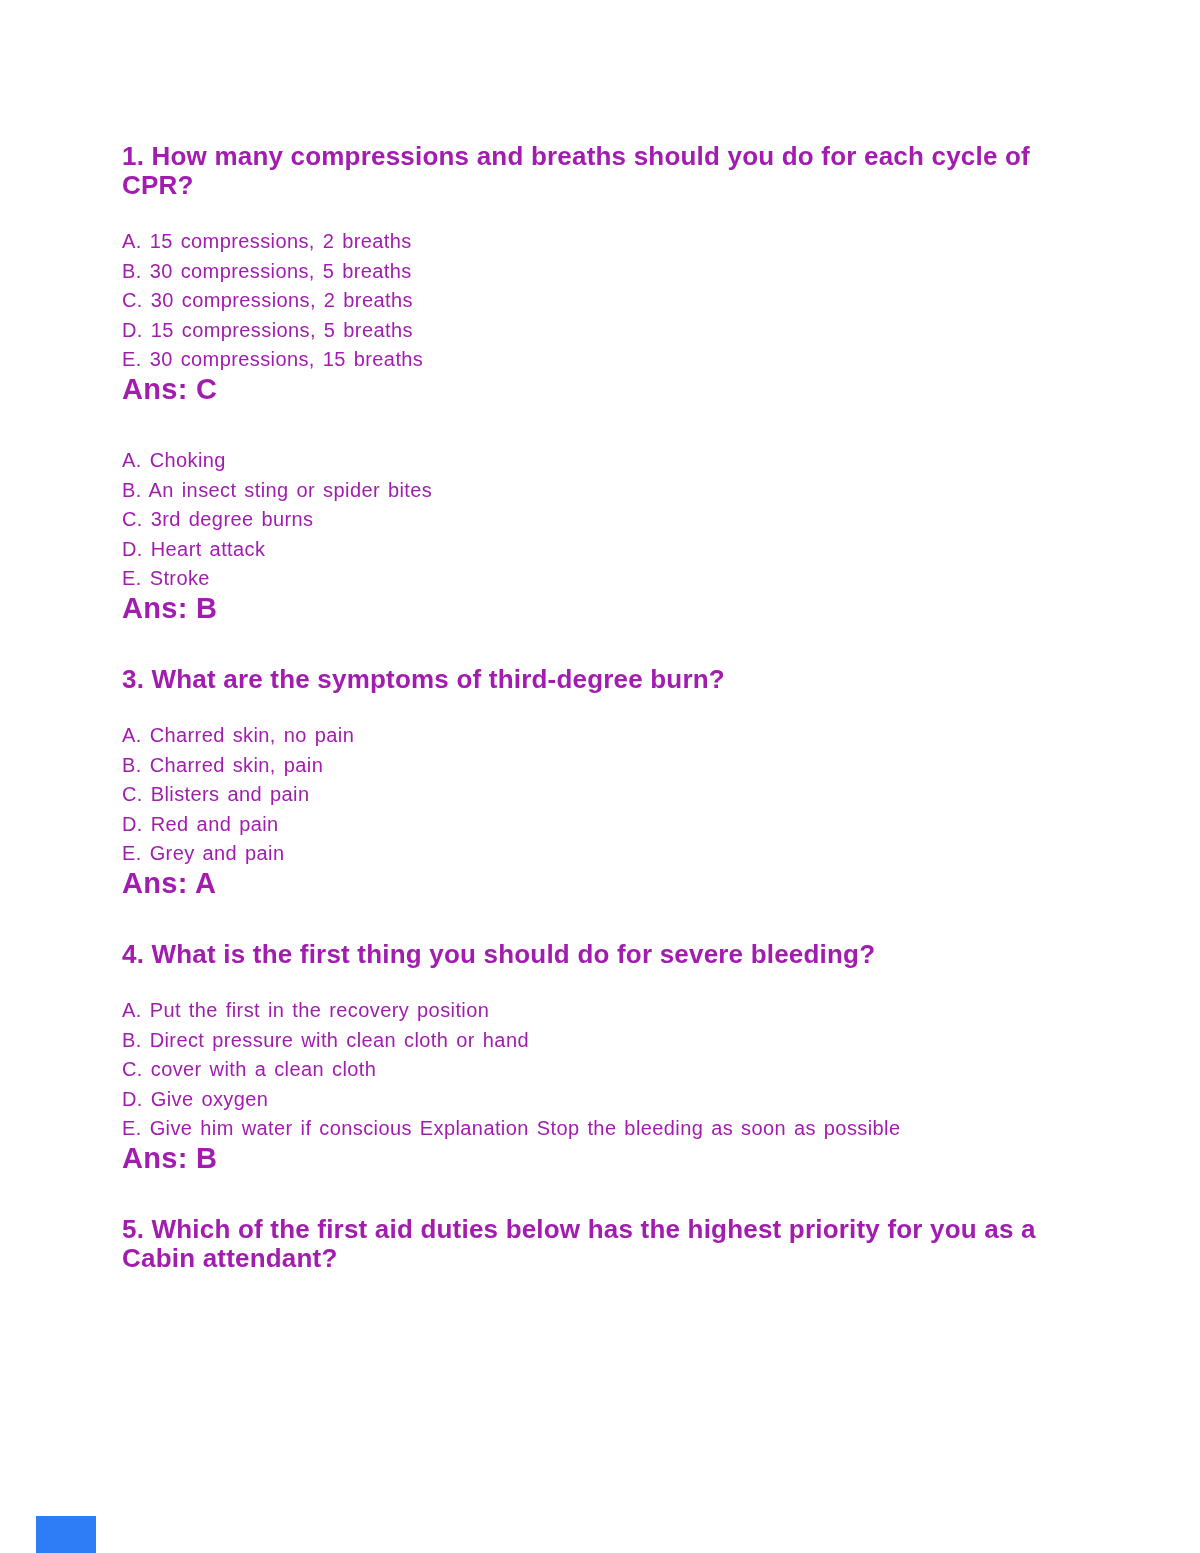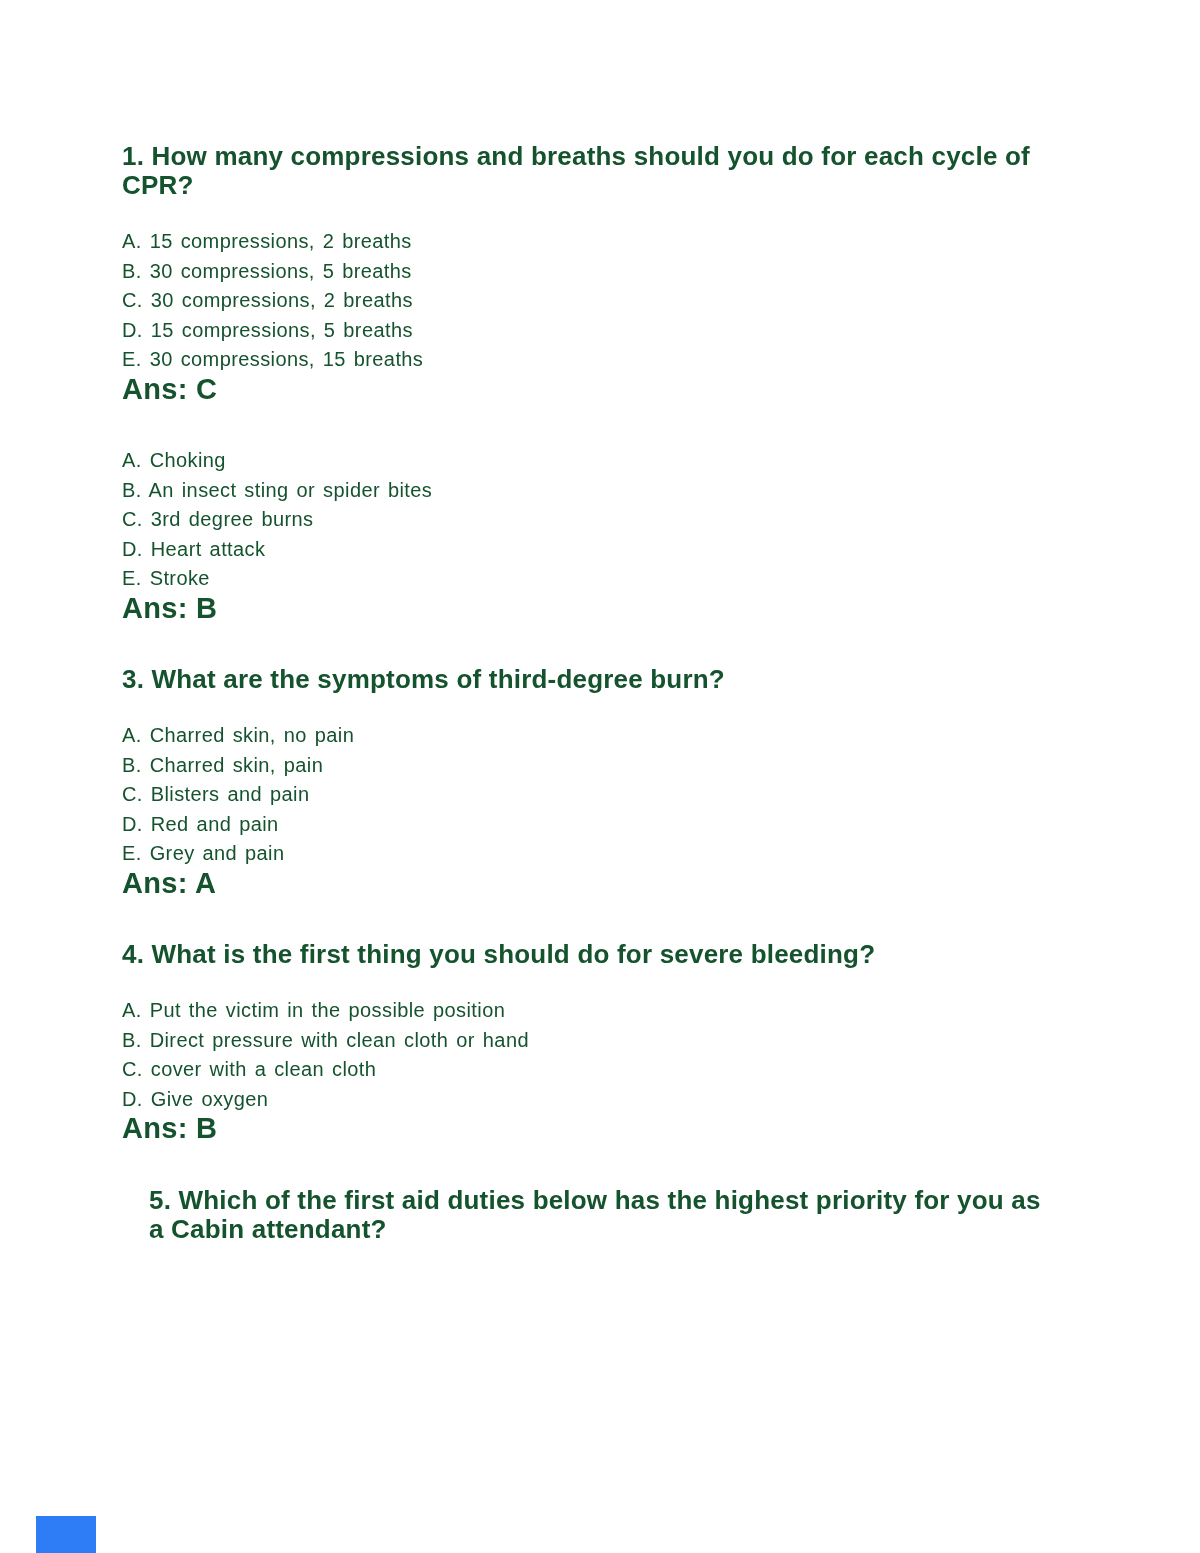--- a/index.html
+++ b/index.html
@@ -40,33 +40,33 @@
   }
   .option {
     white-space: normal;
   }
   .q-answer {
     font-size: 29px;
     line-height: 29.5px;
     font-weight: bold;
     letter-spacing: 0.3px;
   }
-  .question.no-options .q-title { margin-bottom: 0; margin-left: 27px; }
+  .question.no-options .q-title { margin-bottom: 0; }
   .footer-accent {
     position: absolute;
     left: 36px;
     bottom: 0;
     width: 60px;
     height: 37px;
   }
 </style>
 </head>
 <body>
 
-<div class="page" style="background: rgb(255, 255, 255); color: #14532d;">
+<div class="page" style="background: rgb(255, 255, 255); color: #a21caf;">
   <div class="content" id="questions-root">
   <section class="question">
     <h2 class="q-title">1. How many compressions and breaths should you do for each cycle of CPR?</h2>
     <div class="q-options">
           <div class="option">A. 15 compressions, 2 breaths</div>
           <div class="option">B. 30 compressions, 5 breaths</div>
           <div class="option">C. 30 compressions, 2 breaths</div>
           <div class="option">D. 15 compressions, 5 breaths</div>
           <div class="option">E. 30 compressions, 15 breaths</div>
         </div>
@@ -92,24 +92,25 @@
           <div class="option">C. Blisters and pain</div>
           <div class="option">D. Red and pain</div>
           <div class="option">E. Grey and pain</div>
         </div>
     <div class="q-answer">Ans: A</div>
   </section>
 
   <section class="question">
     <h2 class="q-title">4. What is the first thing you should do for severe bleeding?</h2>
     <div class="q-options">
-          <div class="option">A. Put the victim in the possible position</div>
+          <div class="option">A. Put the first in the recovery position</div>
           <div class="option">B. Direct pressure with clean cloth or hand</div>
           <div class="option">C. cover with a clean cloth</div>
           <div class="option">D. Give oxygen</div>
+          <div class="option">E. Give him water if conscious Explanation Stop the bleeding as soon as possible</div>
         </div>
     <div class="q-answer">Ans: B</div>
   </section>
 
   <section class="question no-options">
     <h2 class="q-title">5. Which of the first aid duties below has the highest priority for you as a Cabin attendant?</h2>
 
   </section>
 </div>
   <div class="footer-accent" id="footer-accent" style="background: rgb(46, 124, 246);"></div>

